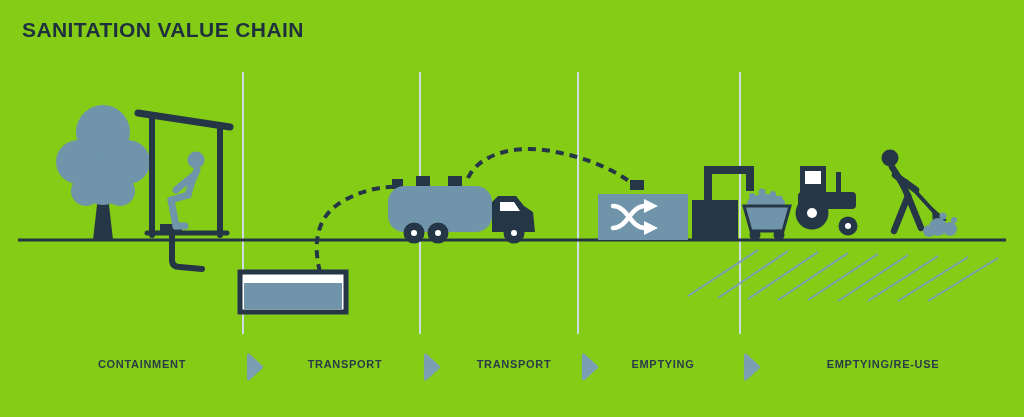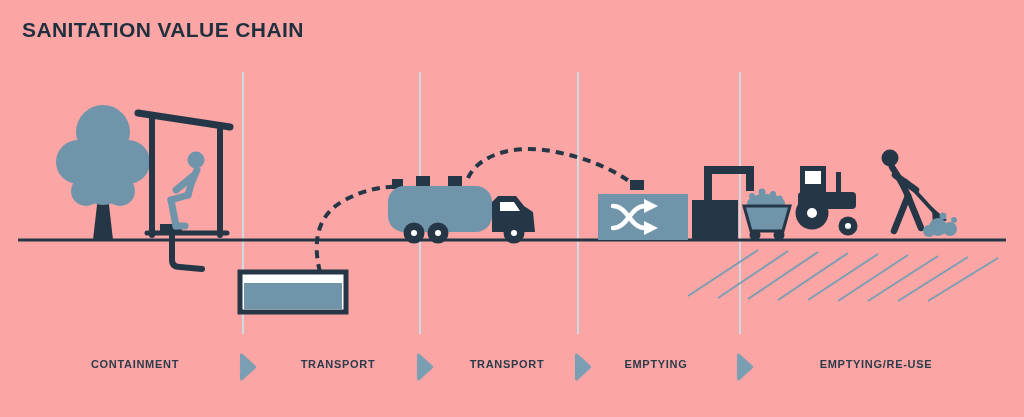--- a/index.html
+++ b/index.html
@@ -1,33 +1,33 @@
 <!DOCTYPE html>
 <html><head>
 <meta charset="utf-8">
 <style>
   html,body{margin:0;padding:0;background:#fff;}
   #page{
     position:relative;
     width:1024px;height:417px;
-    background:#fca5a5;
+    background:#84cc16;
     overflow:hidden;
     font-family:"Liberation Sans", sans-serif;
   }
   .page-title{
     position:absolute;left:22px;top:18px;
     font-size:21px;font-weight:800;
     letter-spacing:0.4px;
     color:#1e2f3d;
   }
   #diagram{
     position:absolute;left:0;top:58px;
     width:1024px;height:284px;
   }
-  .labels-row{position:absolute;left:5px;top:350px;width:880px;height:34px;}
+  .labels-row{position:absolute;left:12px;top:350px;width:880px;height:34px;}
   .stage-label{
     position:absolute;top:8px;
     transform:translateX(-50%);
     font-size:11px;font-weight:700;
     letter-spacing:0.7px;
     color:#2a3b4a;
     white-space:nowrap;
   }
   .chevron{
     position:absolute;top:3px;

